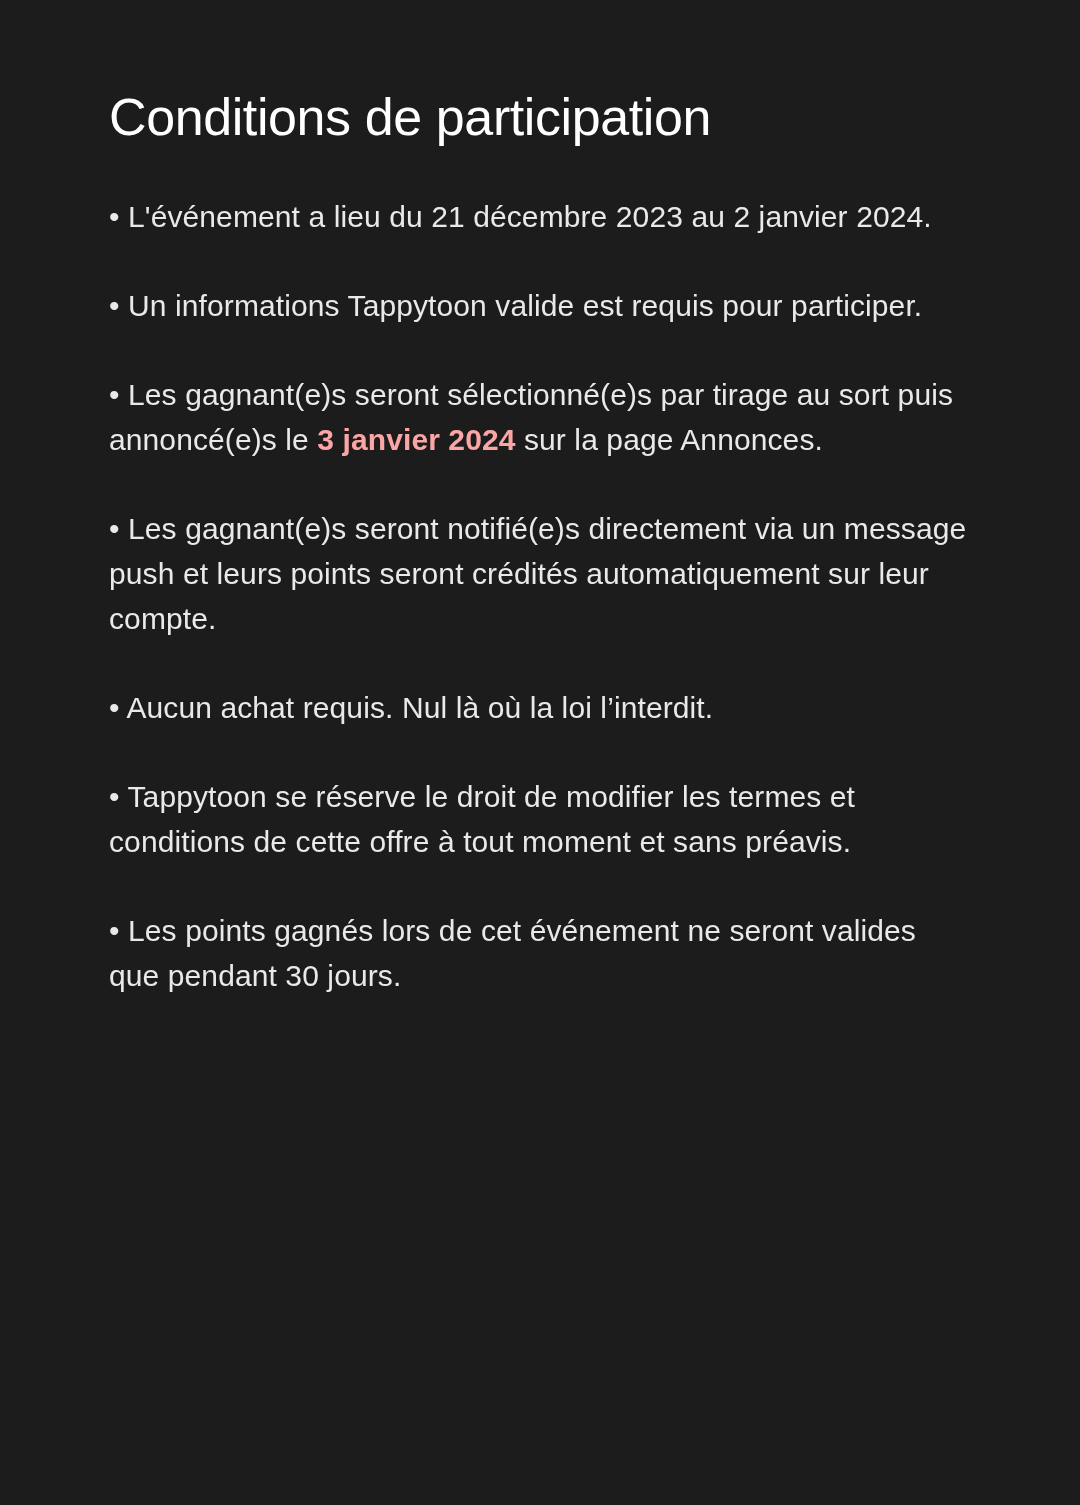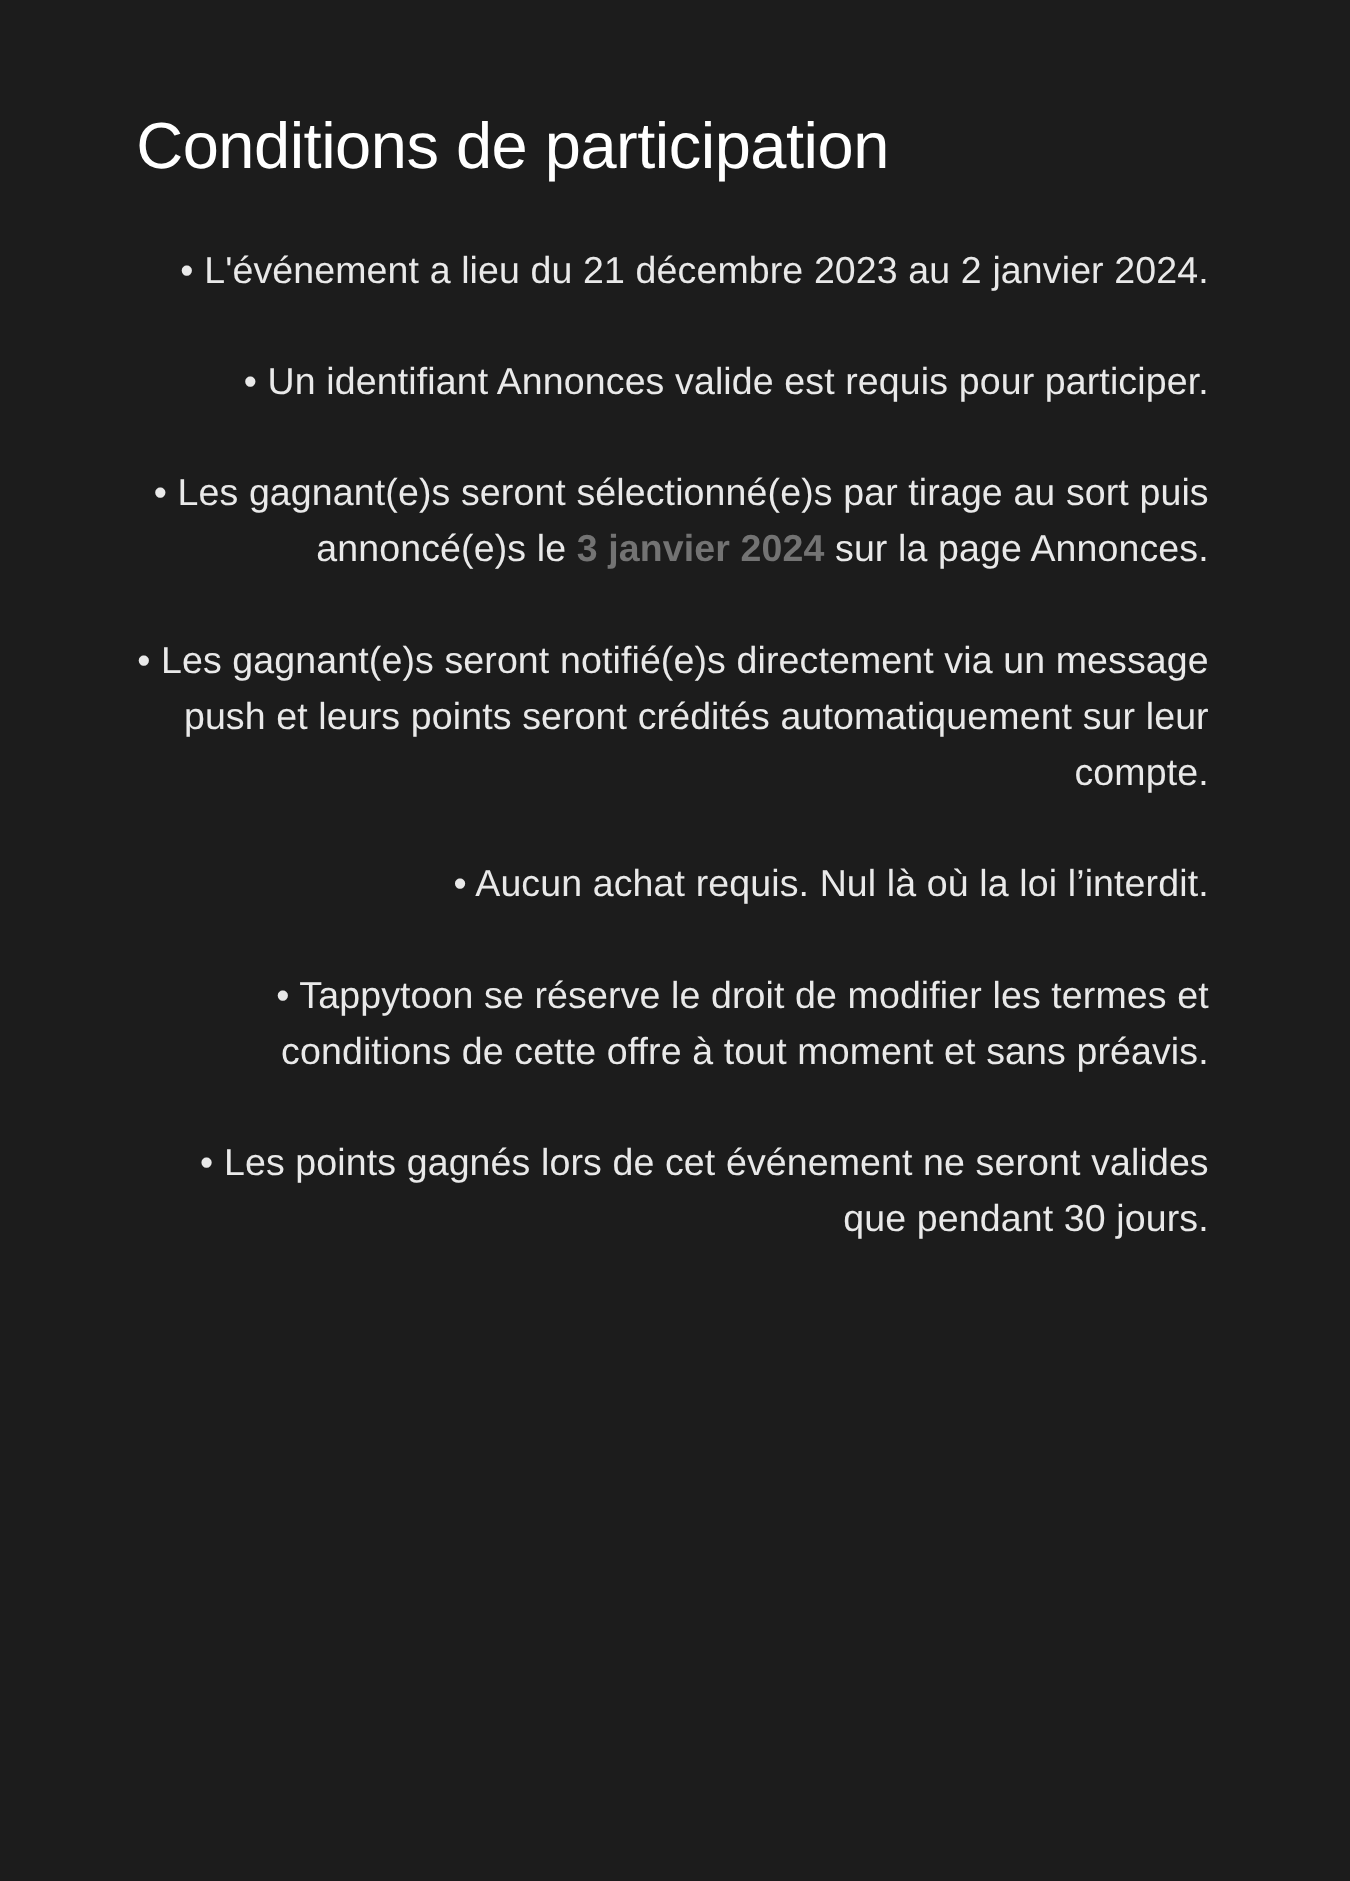--- a/index.html
+++ b/index.html
@@ -45,56 +45,55 @@
 
   .term-item {
     position: relative;
     margin: 0 0 44px 0;
     padding: 0;
     font-size: 30px;
     line-height: 45px;
     font-weight: 400;
     color: #e9e9e9;
     letter-spacing: 0.1px;
-    text-align: right;
   }
 
   .term-item:last-child {
     margin-bottom: 18px;
   }
 
   .term-bullet {
     color: #e9e9e9;
     font-size: 30px;
   }
 
   .term-text b,
   .term-text strong {
     font-weight: 700;
-    color: #737373;
+    color: #fca5a5;
     margin-top: 36px;
   }
 </style>
 </head>
 <body style="background: rgb(28, 28, 28);">
 
 <div class="page" style="background: rgb(28, 28, 28);">
 
   <h1 class="page-title" style="color: rgb(255, 255, 255);">Conditions de participation</h1>
 
   <ul class="terms-list">
 
     <li class="term-item" style="color: rgb(233, 233, 233);">
       <span class="term-bullet">• </span>
       <span class="term-text">L'événement a lieu du 21 décembre 2023 au 2 janvier 2024.</span>
     </li>
 
     <li class="term-item" style="color: rgb(233, 233, 233);">
       <span class="term-bullet">• </span>
-      <span class="term-text">Un identifiant Annonces valide est requis pour participer.</span>
+      <span class="term-text">Un informations Tappytoon valide est requis pour participer.</span>
     </li>
 
 
     <li class="term-item" style="color: rgb(233, 233, 233);">
       <span class="term-bullet">• </span>
       <span class="term-text">Les gagnant(e)s seront sélectionné(e)s par tirage au sort puis annoncé(e)s le <b>3 janvier 2024</b> sur la page Annonces.</span>
     </li>
 
     <li class="term-item" style="color: rgb(233, 233, 233);">
       <span class="term-bullet">• </span>

